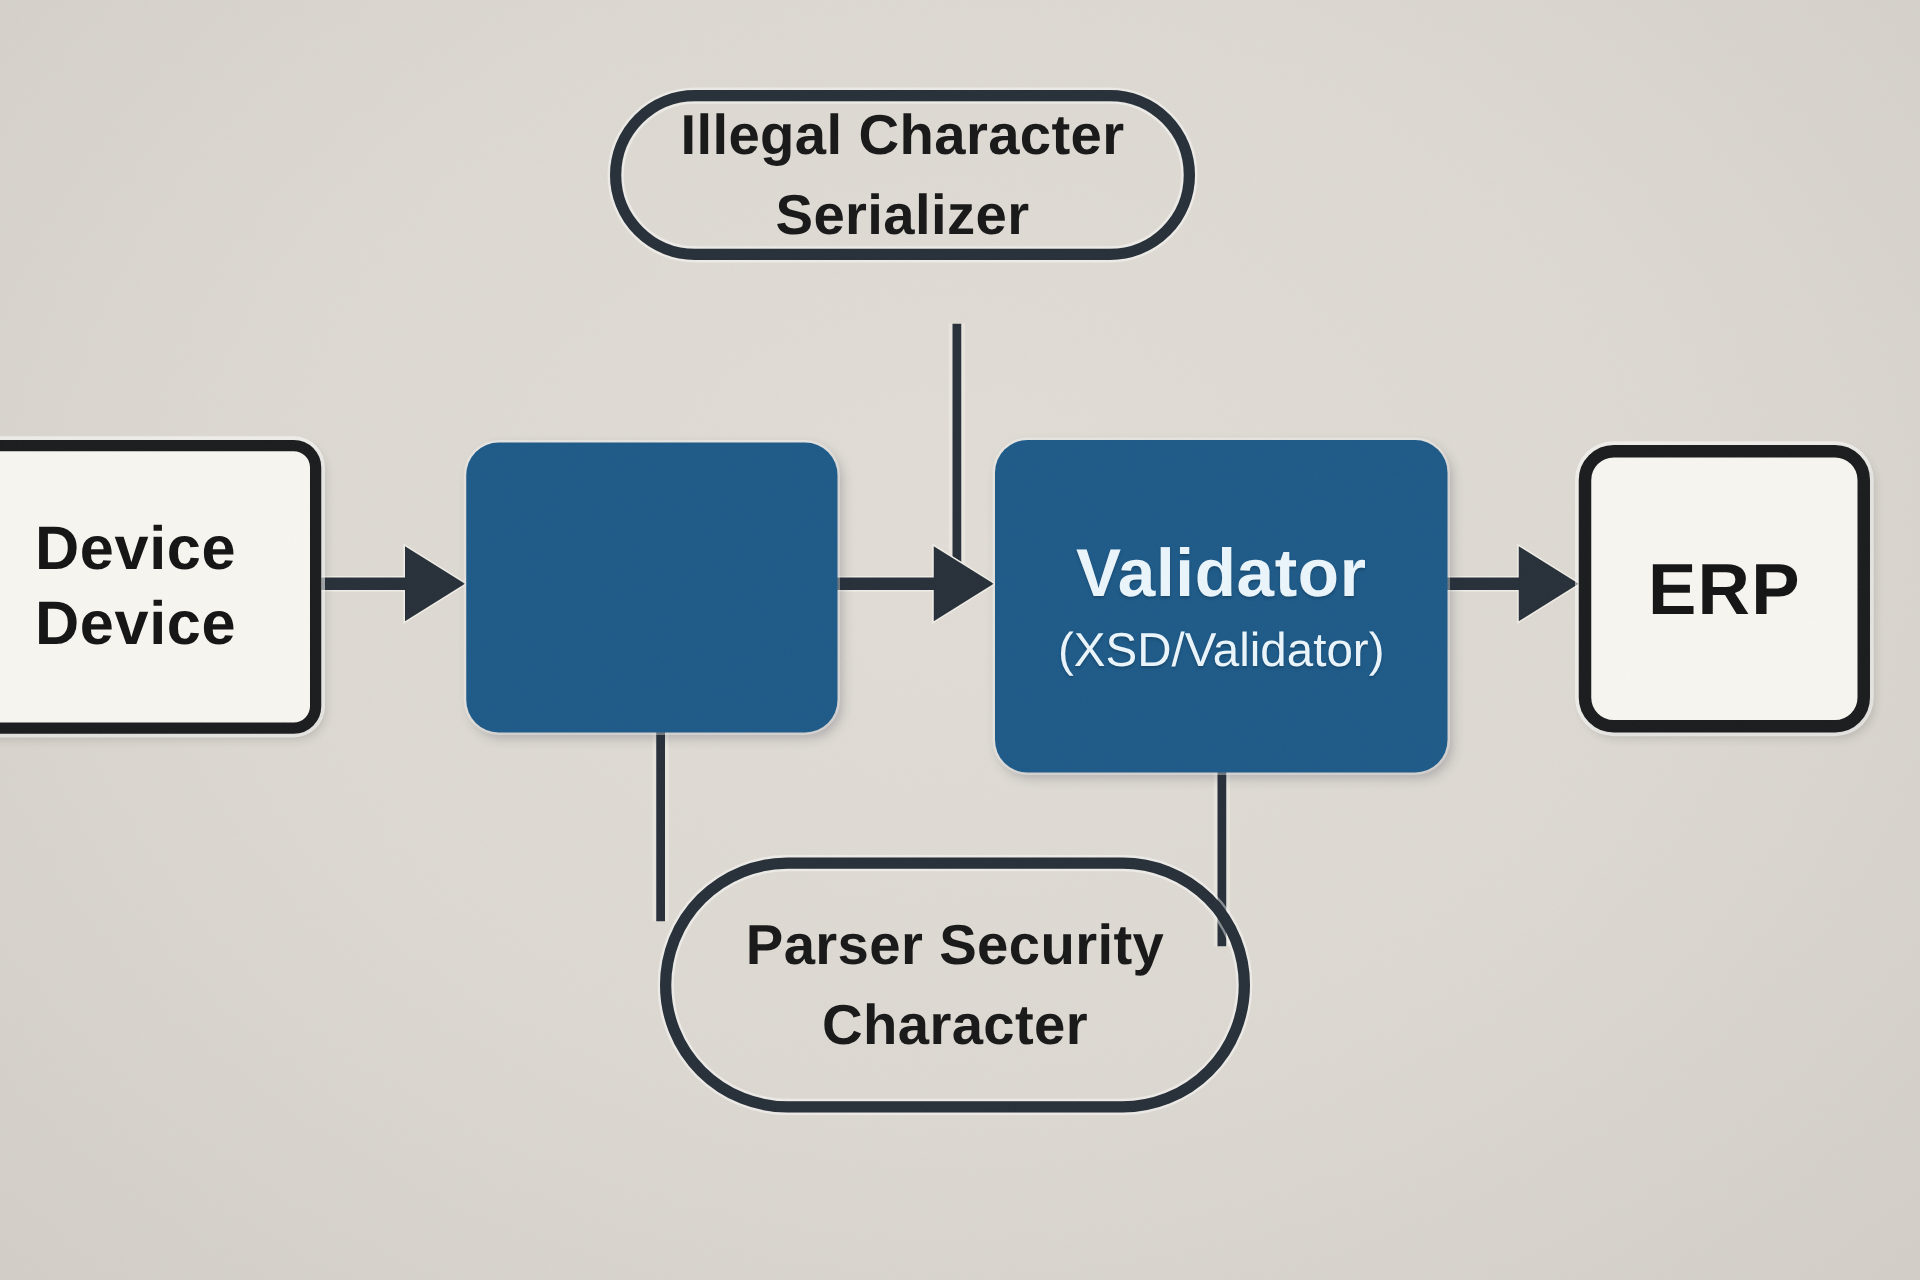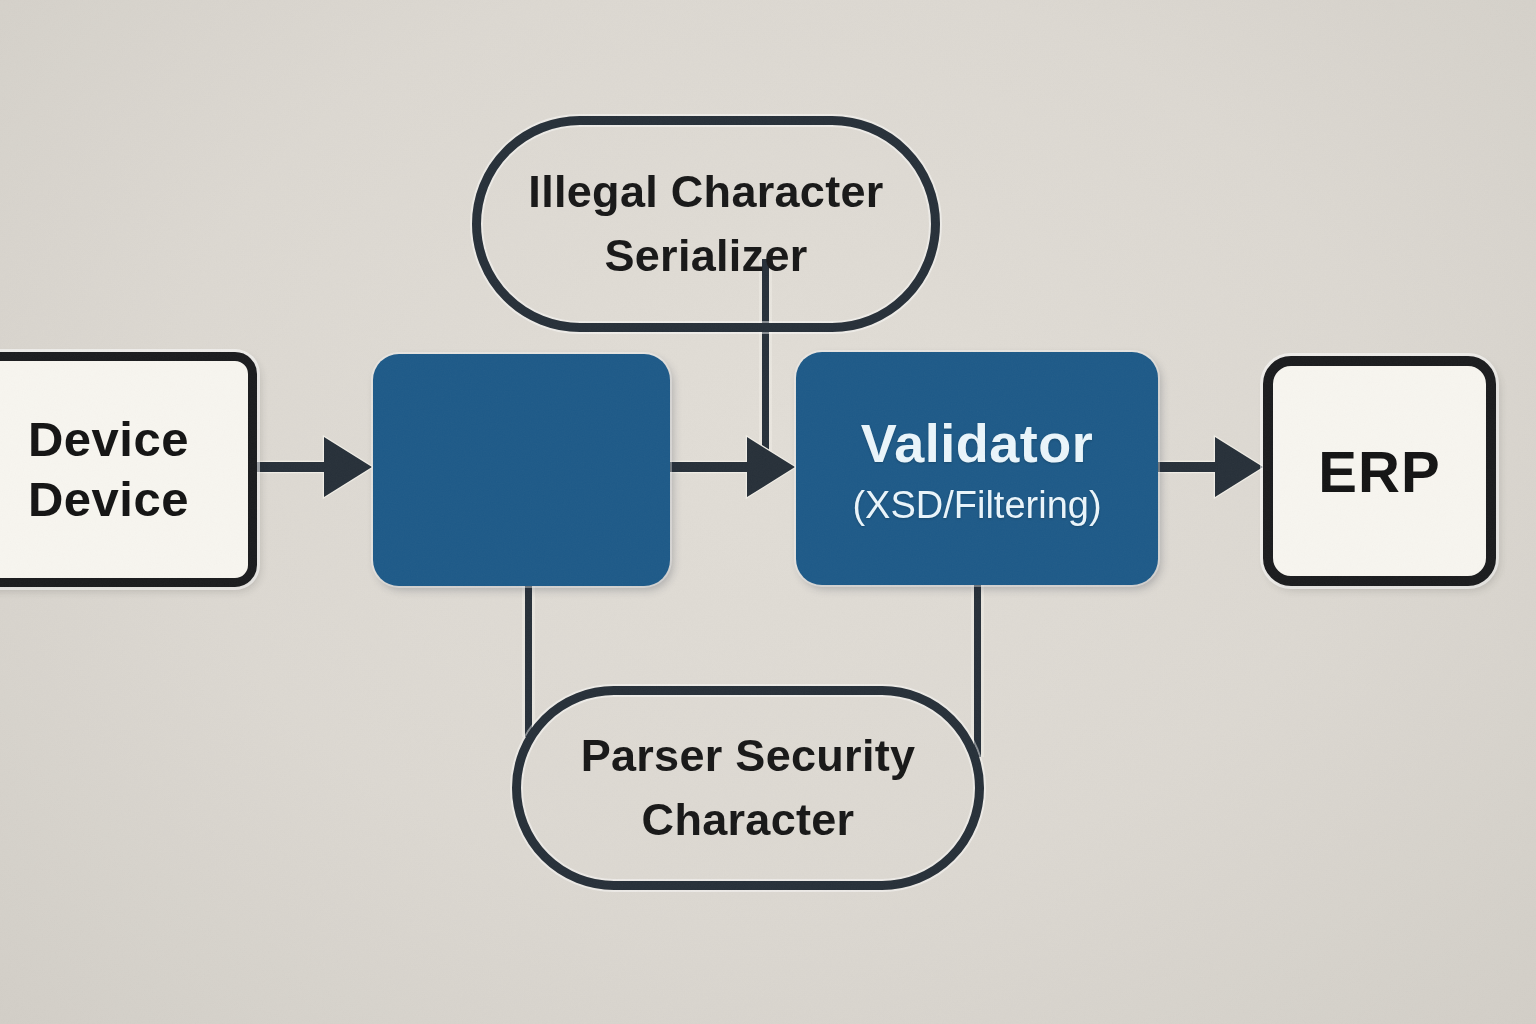--- a/index.html
+++ b/index.html
@@ -67,41 +67,41 @@
       <span class="ln">Device</span>
       <span class="ln">Device</span>
     </div>
   </div>
 
   <div class="node blue" style="left:373px;top:354px;width:297px;height:232px;">
     <div class="label blue-text">
     </div>
   </div>
 
-  <div class="node blue" style="left:796px;top:352px;width:362px;height:233px;">
+  <div class="node blue" style="left:796px;top:352px;width:362px;height:266px;">
     <div class="label blue-text">
       <span class="ln">Validator</span>
-      <span class="ln validator-sub">(XSD/Filtering)</span>
+      <span class="ln validator-sub">(XSD/Validator)</span>
     </div>
   </div>
 
   <div class="node light" style="left:1263px;top:356px;width:233px;height:230px;border-width:10px;border-radius:28px;">
     <div class="label erp-text">
       <span class="ln">ERP</span>
     </div>
   </div>
 
-  <div class="pill" style="left:472px;top:72px;width:468px;height:216px;margin-top:44px;">
+  <div class="pill" style="left:488px;top:72px;width:468px;height:136px;">
     <div class="label pill-text">
       <span class="ln">Illegal Character</span>
       <span class="ln">Serializer</span>
     </div>
   </div>
 
-  <div class="pill" style="left:512px;top:686px;width:472px;height:204px;">
+  <div class="pill" style="left:528px;top:686px;width:472px;height:204px;">
     <div class="label pill-text">
       <span class="ln">Parser Security</span>
       <span class="ln">Character</span>
     </div>
   </div>
 
   <svg class="grain" width="1536" height="1024">
     <filter id="grainNoise">
       <feTurbulence type="fractalNoise" baseFrequency="0.85" numOctaves="2" stitchTiles="stitch"></feTurbulence>
       <feColorMatrix type="saturate" values="0"></feColorMatrix>

